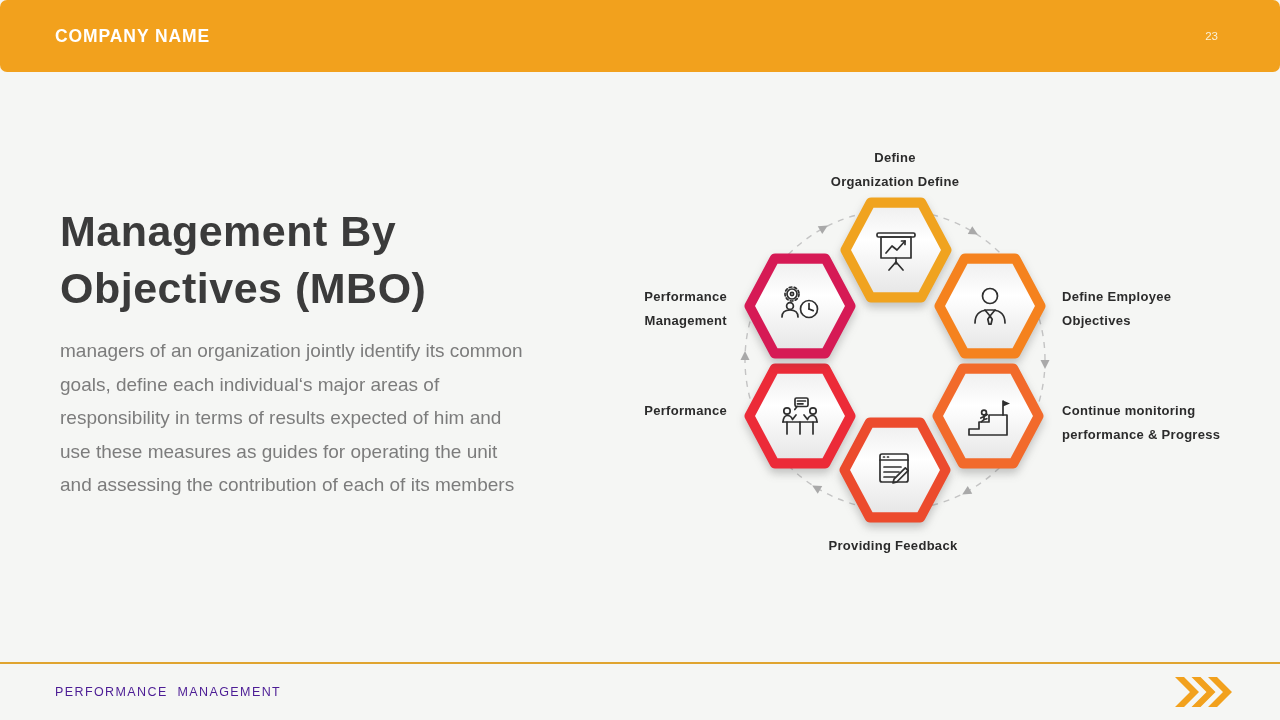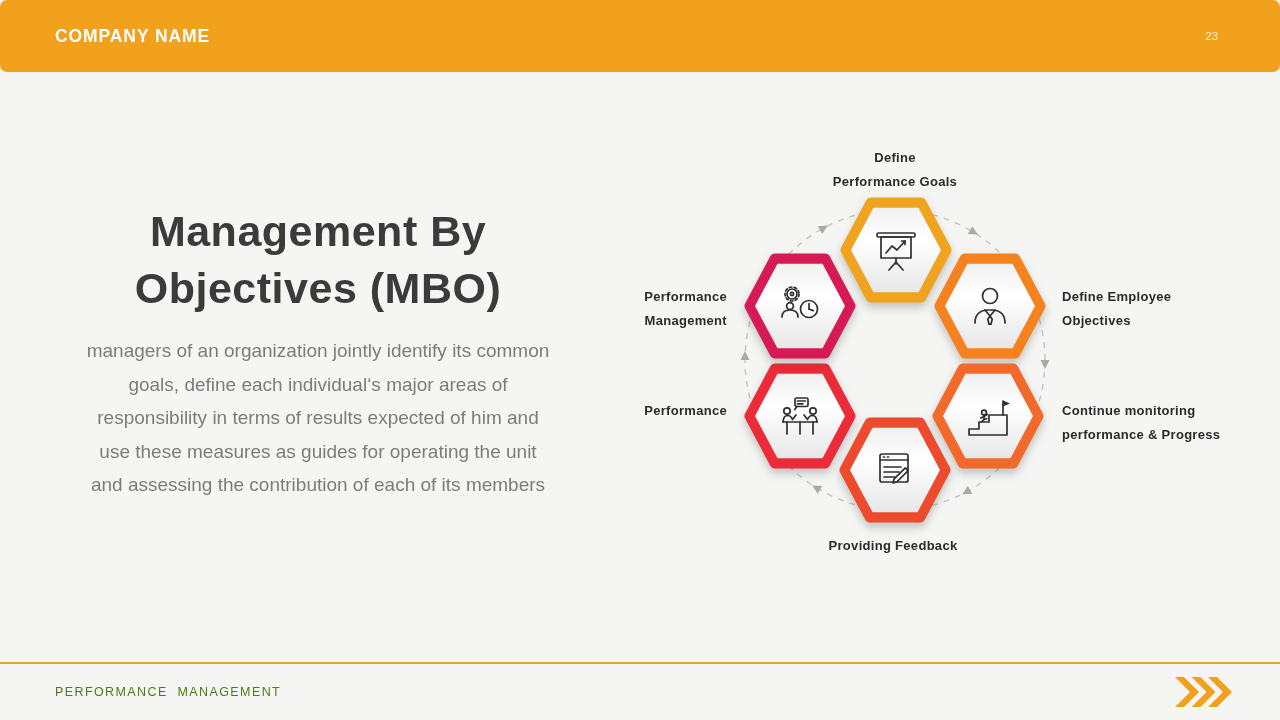--- a/index.html
+++ b/index.html
@@ -5,21 +5,21 @@
   html,body{margin:0;padding:0;background:#d8d8d8;}
   .slide{position:relative;width:1280px;height:720px;background:#F5F6F4;overflow:hidden;
          font-family:"Liberation Sans",sans-serif;}
   
   .topbar{position:absolute;top:0;left:0;width:1280px;height:72px;background:#F2A11D;
           display:flex;align-items:center;justify-content:space-between;
           padding:0 62px 0 55px;box-sizing:border-box;border-radius:7px;}
   .company{color:#ffffff;font-weight:700;font-size:17.5px;letter-spacing:0.9px;}
   .pagenum{color:#FAF0D7;font-size:11.5px;margin-left:16px;}
   
-  .left-col{position:absolute;left:68px;top:203px;width:500px;text-align:center;}
+  .left-col{position:absolute;left:60px;top:203px;width:500px;text-align:left;}
   .title{margin:0 0 17px 0;font-size:43px;line-height:57px;color:#3B3B3B;
          font-weight:700;letter-spacing:0.5px;}
   .tline{display:block;}
   .body-text{font-size:19px;line-height:33.6px;color:#7C7C7C;}
   
   .diagram-svg{position:absolute;left:600px;top:110px;width:660px;height:470px;}
   .hexg{filter:drop-shadow(0 5px 4px rgba(60,60,60,0.28));}
   .dlabel{position:absolute;font-weight:700;font-size:13px;line-height:24px;
           color:#2B2B2B;letter-spacing:0.3px;}
   .lab-goals{left:795px;top:146px;width:200px;text-align:center;}
@@ -27,21 +27,21 @@
   .lab-monitor{left:1062px;top:399px;width:230px;text-align:left;}
   .lab-feedback{left:793px;top:534px;width:200px;text-align:center;}
   .lab-appraisal{left:527px;top:399px;width:200px;text-align:right;}
   .lab-eval{left:527px;top:285px;width:200px;text-align:right;}
   .dline{display:block;}
   
   .footer{position:absolute;left:0;top:662px;width:1280px;height:58px;
           border-top:2px solid #E0A42F;box-sizing:border-box;
           display:flex;align-items:center;justify-content:space-between;
           padding:0 48px 0 55px;}
-  .footer-label{font-size:12.5px;letter-spacing:1.4px;word-spacing:5px;color:#4d7c0f;}
+  .footer-label{font-size:12.5px;letter-spacing:1.4px;word-spacing:5px;color:#4c1d95;}
 </style>
 </head>
 <body>
 
 <div class="slide">
 
   <header class="topbar">
     <div class="company">COMPANY NAME</div>
     <div class="pagenum">23</div>
   </header>
@@ -163,21 +163,21 @@
         <path d="M6,35 q0,-7 8,-7 q8,0 8,7"></path>
         <circle cx="33" cy="27" r="8.5" fill="#ffffff"></circle>
         <line x1="33" y1="27" x2="33" y2="21.5"></line>
         <line x1="33" y1="27" x2="37.2" y2="28.6"></line>
       </g>
     </g>
   </svg>
 
   <div class="dlabel lab-goals">
     <span class="dline">Define</span>
-    <span class="dline">Performance Goals</span>
+    <span class="dline">Organization Define</span>
   </div>
   <div class="dlabel lab-employee">
     <span class="dline">Define Employee</span>
     <span class="dline">Objectives</span>
   </div>
   <div class="dlabel lab-monitor">
     <span class="dline">Continue monitoring</span>
     <span class="dline">performance &amp; Progress</span>
   </div>
   <div class="dlabel lab-feedback">

